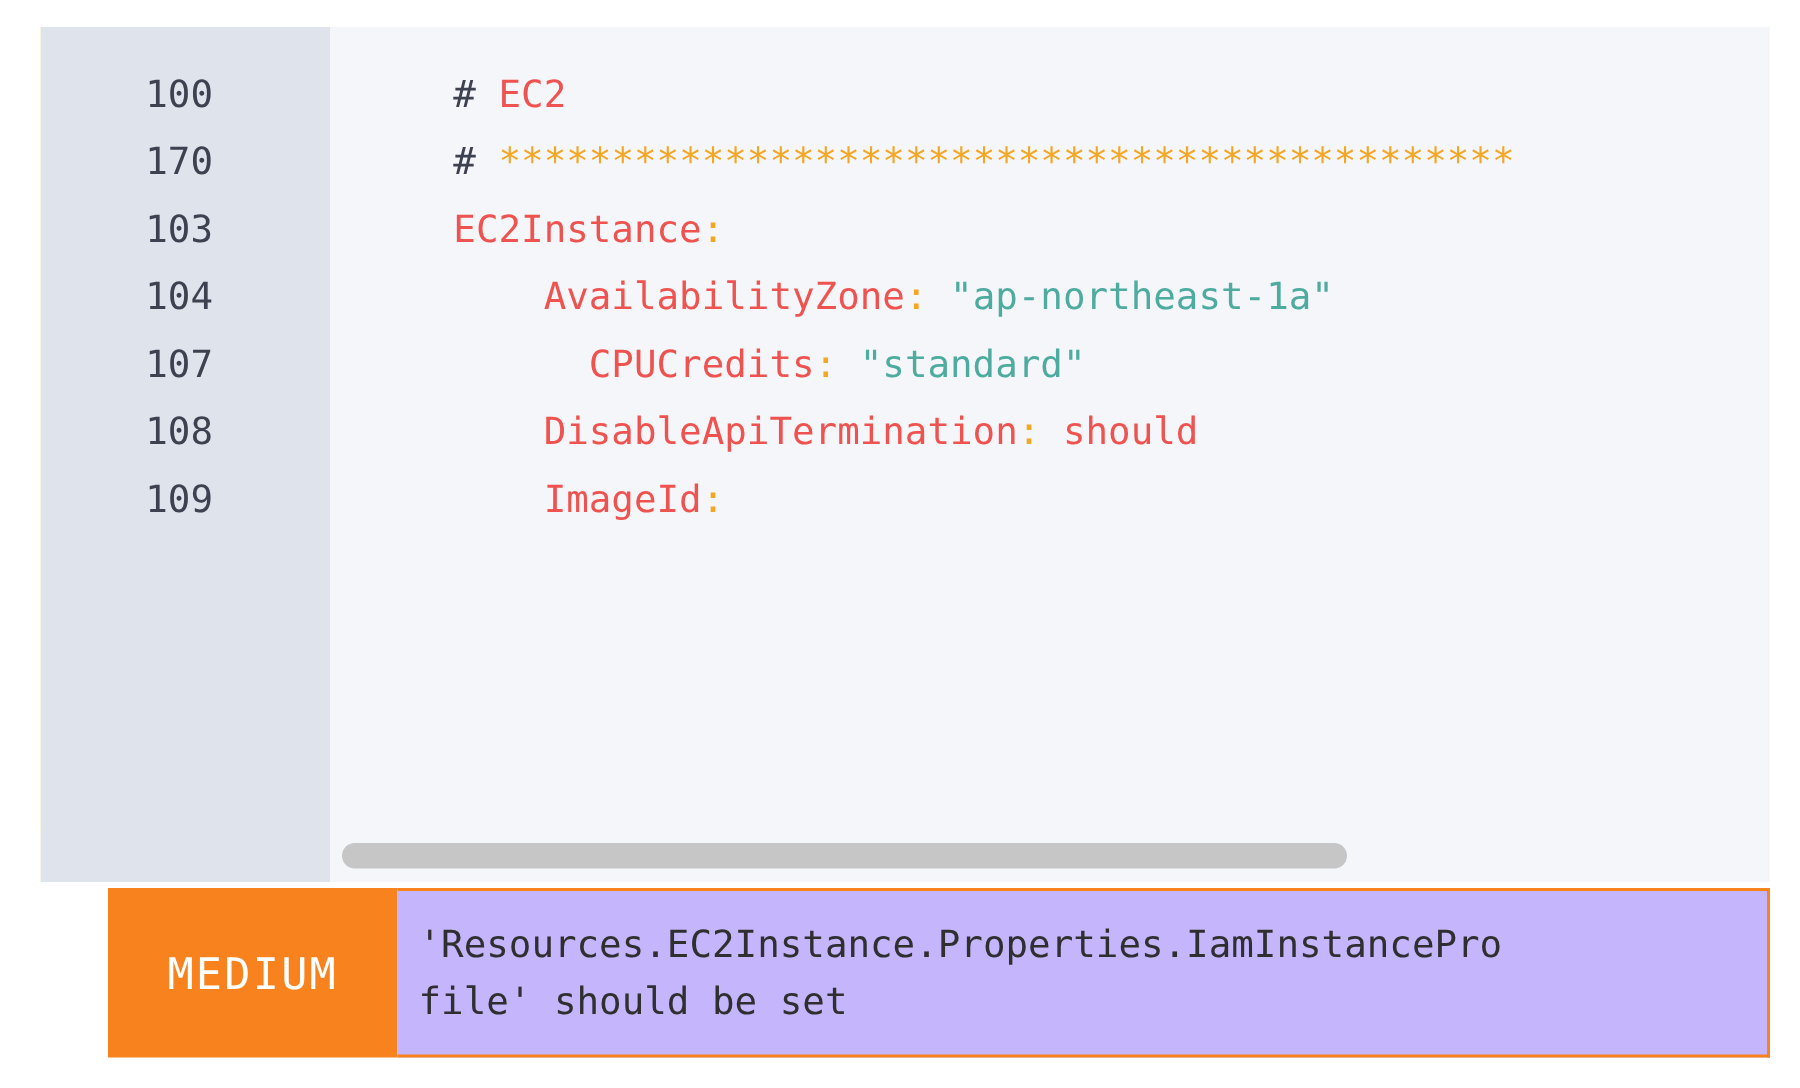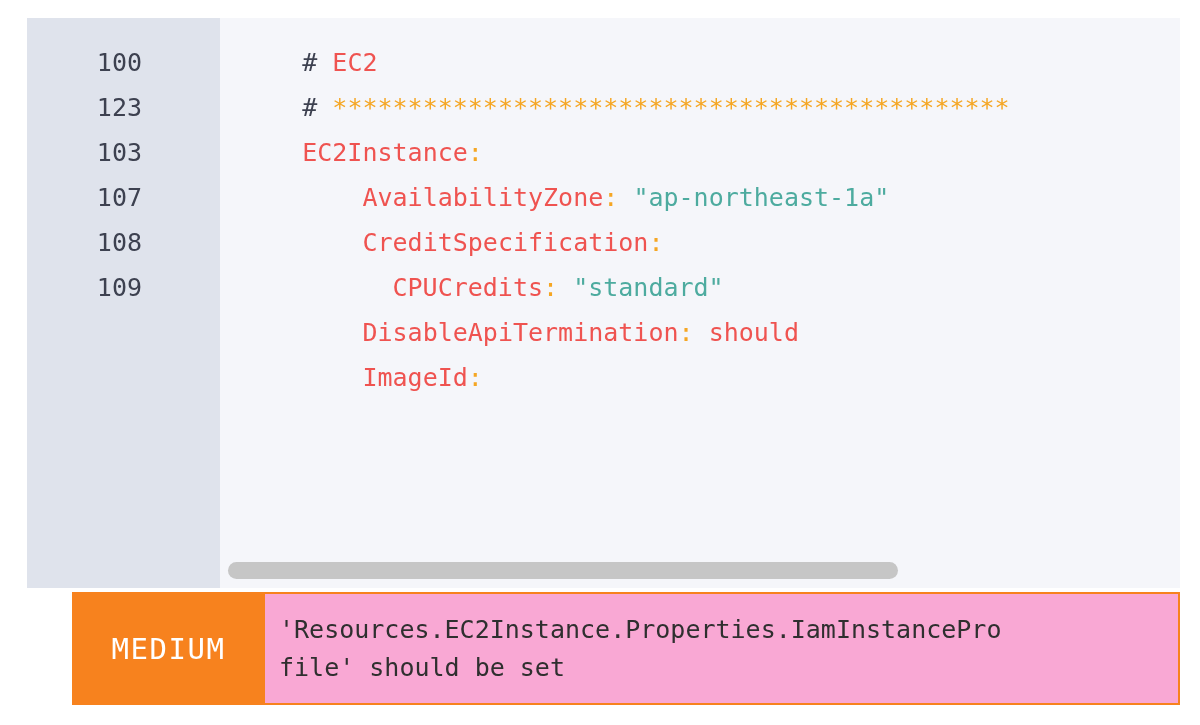--- a/index.html
+++ b/index.html
@@ -146,21 +146,21 @@
     font-size: 29px;
     font-weight: normal;
     letter-spacing: 1.5px;
     font-family: "DejaVu Sans Mono", "Liberation Mono", monospace;
     margin-left: 45px;
   }
 
   .message-box {
     flex: 1 1 auto;
     min-width: 0;
-    background: #f9a8d4;
+    background: #c4b5fd;
     border: 2px solid #f7821e;
     border-left: none;
     box-sizing: border-box;
     display: flex;
     align-items: center;
     padding-left: 14px;
     padding-right: 16px;
   }
 
   .message-text {
@@ -175,32 +175,32 @@
 </head>
 <body>
 
 <div id="root">
 
   <div class="code-viewer">
 
     <div class="code-body">
       <div class="gutter">
           <div class="ln">100</div>
-          <div class="ln">123</div>
+          <div class="ln">170</div>
           <div class="ln">103</div>
+          <div class="ln">104</div>
           <div class="ln">107</div>
           <div class="ln">108</div>
           <div class="ln">109</div>
         </div>
       <div class="code-area">
           <div class="code-line"><span class="tok-plain">    </span><span class="tok-comment">#</span><span class="tok-plain"> </span><span class="tok-key">EC2</span></div>
           <div class="code-line"><span class="tok-plain">    </span><span class="tok-comment">#</span><span class="tok-plain"> </span><span class="tok-star">*********************************************</span></div>
           <div class="code-line"><span class="tok-plain">    </span><span class="tok-key">EC2Instance</span><span class="tok-punct">:</span></div>
           <div class="code-line"><span class="tok-plain">        </span><span class="tok-key">AvailabilityZone</span><span class="tok-punct">:</span><span class="tok-plain"> </span><span class="tok-string">"ap-northeast-1a"</span></div>
-          <div class="code-line"><span class="tok-plain">        </span><span class="tok-key">CreditSpecification</span><span class="tok-punct">:</span></div>
           <div class="code-line"><span class="tok-plain">          </span><span class="tok-key">CPUCredits</span><span class="tok-punct">:</span><span class="tok-plain"> </span><span class="tok-string">"standard"</span></div>
           <div class="code-line"><span class="tok-plain">        </span><span class="tok-key">DisableApiTermination</span><span class="tok-punct">:</span><span class="tok-plain"> </span><span class="tok-bool">should</span></div>
           <div class="code-line"><span class="tok-plain">        </span><span class="tok-key">ImageId</span><span class="tok-punct">:</span></div>
         </div>
     </div>
 
     <div class="hscroll-wrap">
       <div class="hscroll-gutter-pad"></div>
       <div class="hscroll-track">
         <div class="hscroll-thumb" style="width: 71%;"></div>

